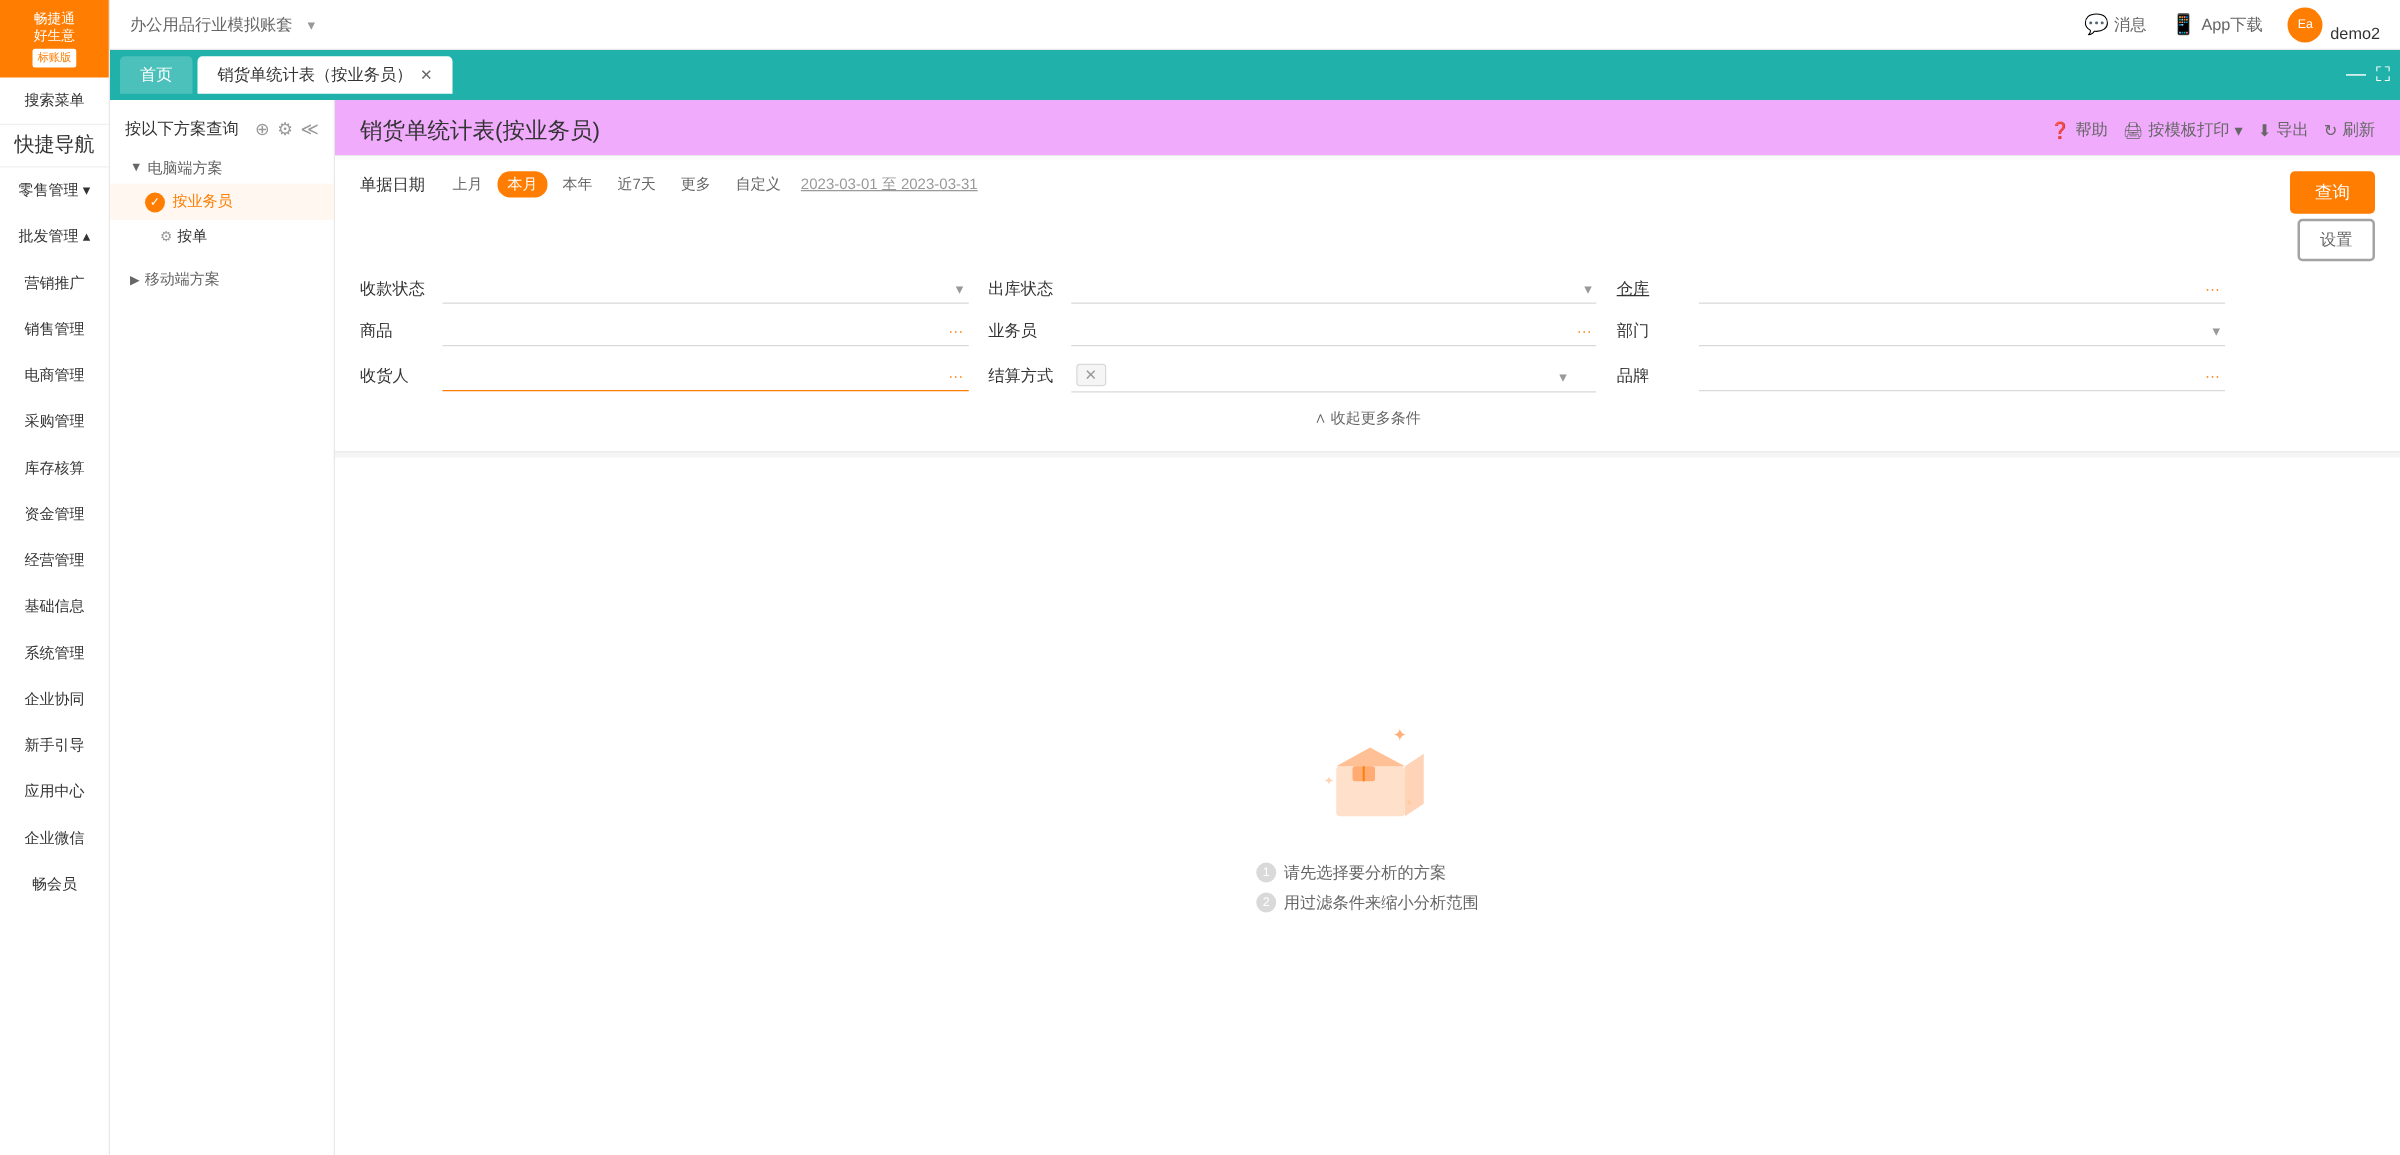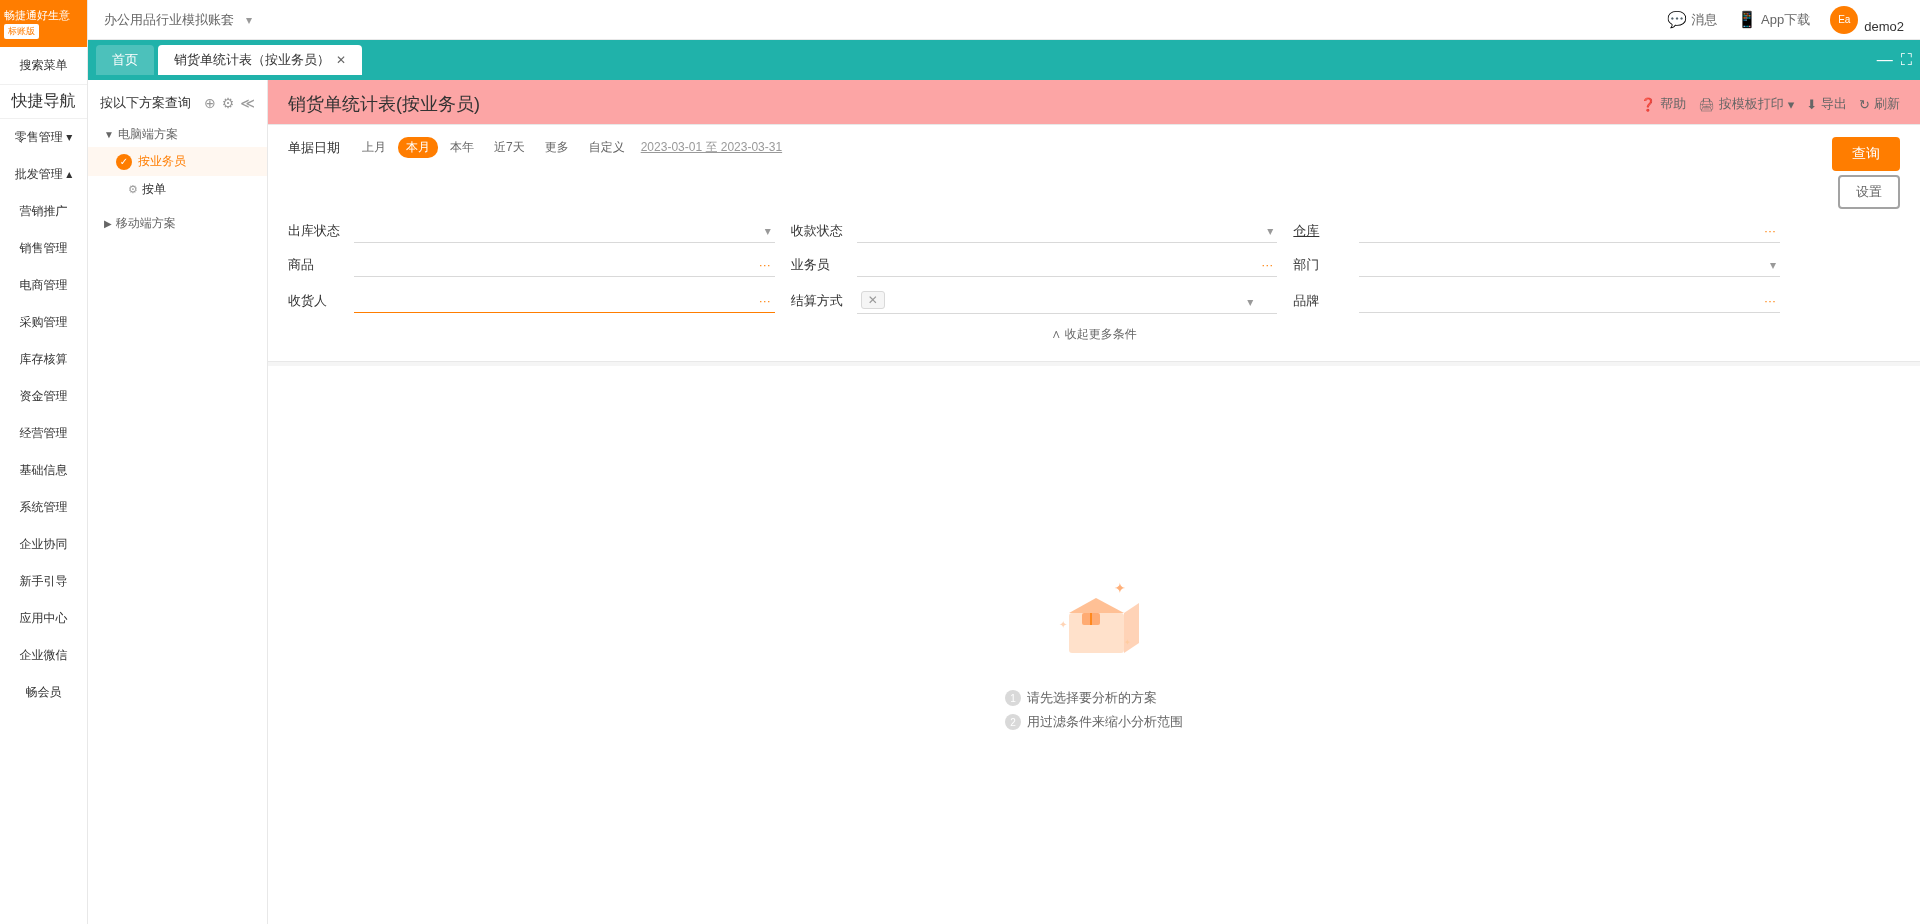--- a/index.html
+++ b/index.html
@@ -1,20 +1,20 @@
 <!DOCTYPE html>
 <html><head>
   <meta charset="utf-8">
   <style>
     * { box-sizing: border-box; margin: 0; padding: 0; }
     body { font-family: 'Microsoft YaHei', Arial, sans-serif; font-size: 13px; background: #f5f5f5; display: flex; height: 924px; overflow: hidden; }
 
     
     .sidebar { width: 88px; background: #fff; border-right: 1px solid #e8e8e8; display: flex; flex-direction: column; align-items: center; flex-shrink: 0; }
-    .sidebar-logo { width: 100%; background: #ff7d00; padding: 8px 4px; text-align: left; cursor: pointer; }
+    .sidebar-logo { width: 100%; background: #ff7d00; padding: 8px 22px; text-align: center; cursor: pointer; }
     .sidebar-logo .logo-text { color: #fff; font-size: 11px; line-height: 1.3; }
     .sidebar-badge { background: #fff; color: #ff7d00; font-size: 9px; padding: 1px 4px; border-radius: 2px; margin-top: 2px; display: inline-block; }
     .sidebar-search { width: 100%; padding: 10px 8px; text-align: center; border-bottom: 1px solid #f0f0f0; cursor: pointer; }
     .sidebar-search span { font-size: 12px; color: #333; }
     .sidebar-nav { width: 100%; padding: 6px 4px; text-align: center; border-bottom: 1px solid #f0f0f0; cursor: pointer; }
     .sidebar-nav span { font-size: 16px; color: #333; margin-top: 40px; }
     .sidebar-item { width: 100%; padding: 10px 4px; text-align: center; cursor: pointer; font-size: 12px; color: #333; }
 
     
     .main { flex: 1; display: flex; flex-direction: column; overflow: hidden; }
@@ -48,21 +48,21 @@
     .panel-item { padding: 6px 12px 6px 28px; font-size: 12px; color: #333; cursor: pointer; display: flex; align-items: center; gap: 6px; }
     .panel-item.active { color: #ff7d00; background: #fff7f0; }
     .panel-item .item-icon { width: 16px; height: 16px; border-radius: 50%; background: #ff7d00; display: flex; align-items: center; justify-content: center; color: #fff; font-size: 10px; flex-shrink: 0; }
     .sub-item { padding: 5px 12px 5px 40px; font-size: 12px; color: #333; cursor: pointer; display: flex; align-items: center; gap: 4px; }
     .sub-item .sub-icon { color: #999; font-size: 11px; }
 
     
     .right-panel { flex: 1; display: flex; flex-direction: column; overflow: hidden; }
 
     
-    .page-header { background: #fca5a5; padding: 12px 20px 8px; border-bottom: 1px solid #e8e8e8; display: flex; align-items: center; justify-content: space-between; }
+    .page-header { background: #f0abfc; padding: 12px 20px 8px; border-bottom: 1px solid #e8e8e8; display: flex; align-items: center; justify-content: space-between; }
     .page-title { font-size: 18px; color: #333; font-weight: 500; }
     .page-actions { display: flex; gap: 12px; align-items: center; }
     .page-action-btn { display: flex; align-items: center; gap: 4px; font-size: 13px; color: #666; cursor: pointer; }
 
     
     .filter-area { background: #fff; padding: 12px 20px; border-bottom: 1px solid #e8e8e8; }
     .filter-label { font-size: 13px; color: #333; white-space: nowrap; margin-right: 8px; min-width: 60px; }
     .filter-control { flex: 1; position: relative; }
     .filter-input { width: 100%; border: none; border-bottom: 1px solid #d9d9d9; padding: 4px 24px 4px 4px; font-size: 13px; color: #333; outline: none; background: transparent; }
     .filter-input.has-value { border-bottom-color: #ff7d00; }
@@ -234,28 +234,28 @@
             </div>
           </div>
           <div class="query-area">
             <button class="query-btn">查询</button>
             <button class="set-btn">设置</button>
           </div>
         </div>
 
         <div style="display:flex; align-items:center; gap:16px; margin-bottom:10px; padding-right: 120px;">
           <div style="display:flex; align-items:center; flex:1; min-width:0;">
+            <span class="filter-label" style="min-width:58px;">收款状态</span>
+            <div class="filter-control">
+              <input class="filter-input" readonly="" style="">
+              <span class="filter-icon chevron-down"></span>
+            </div>
+          </div>
+          <div style="display:flex; align-items:center; flex:1; min-width:0;">
             <span class="filter-label" style="min-width:58px;">出库状态</span>
-            <div class="filter-control">
-              <input class="filter-input" readonly="" style="">
-              <span class="filter-icon chevron-down"></span>
-            </div>
-          </div>
-          <div style="display:flex; align-items:center; flex:1; min-width:0;">
-            <span class="filter-label" style="min-width:58px;">收款状态</span>
             <div class="filter-control">
               <input class="filter-input" readonly="" style="">
               <span class="filter-icon chevron-down"></span>
             </div>
           </div>
           <div style="display:flex; align-items:center; flex:1; min-width:0;">
             <span class="filter-label" style="min-width:58px;text-decoration:underline;">仓库</span>
             <div class="filter-control">
               <input class="filter-input" readonly="" style="">
               <span class="filter-icon" style="color:#ff7d00;">···</span>

